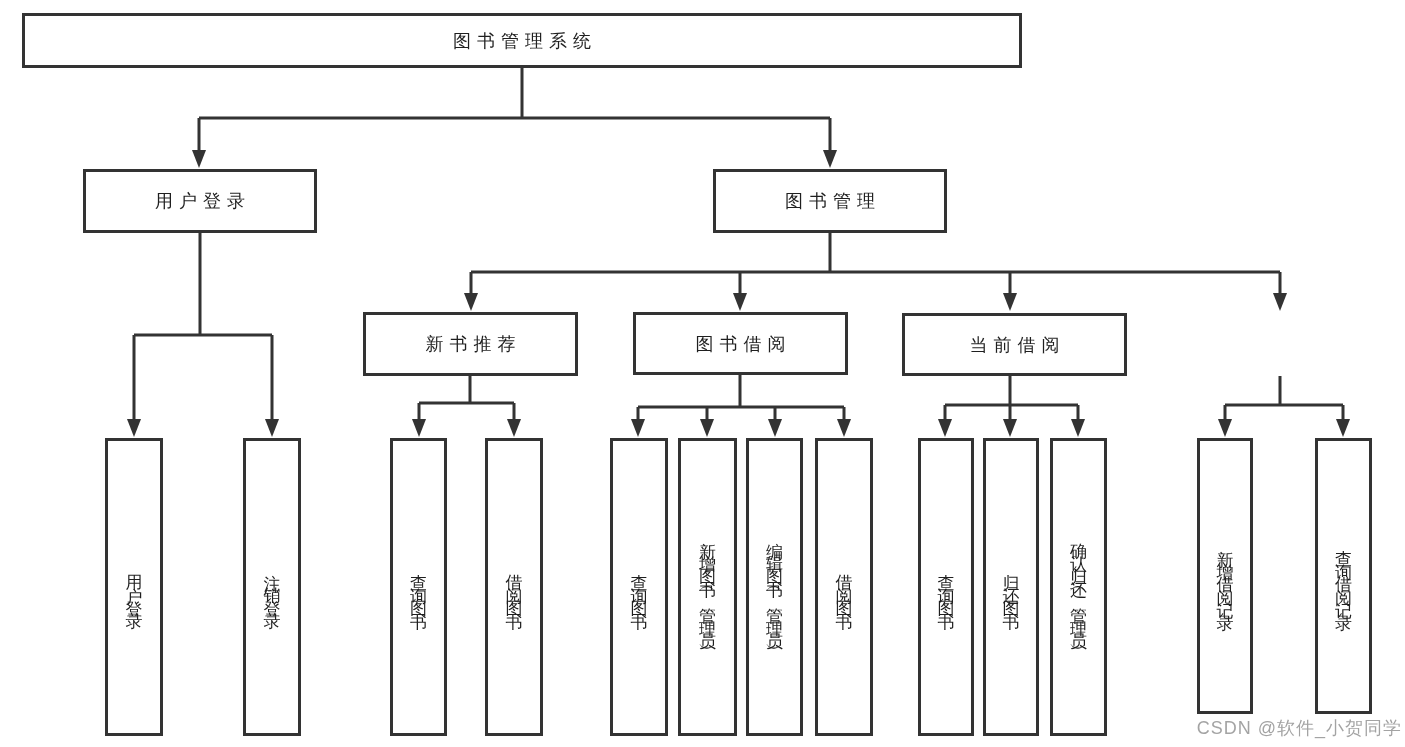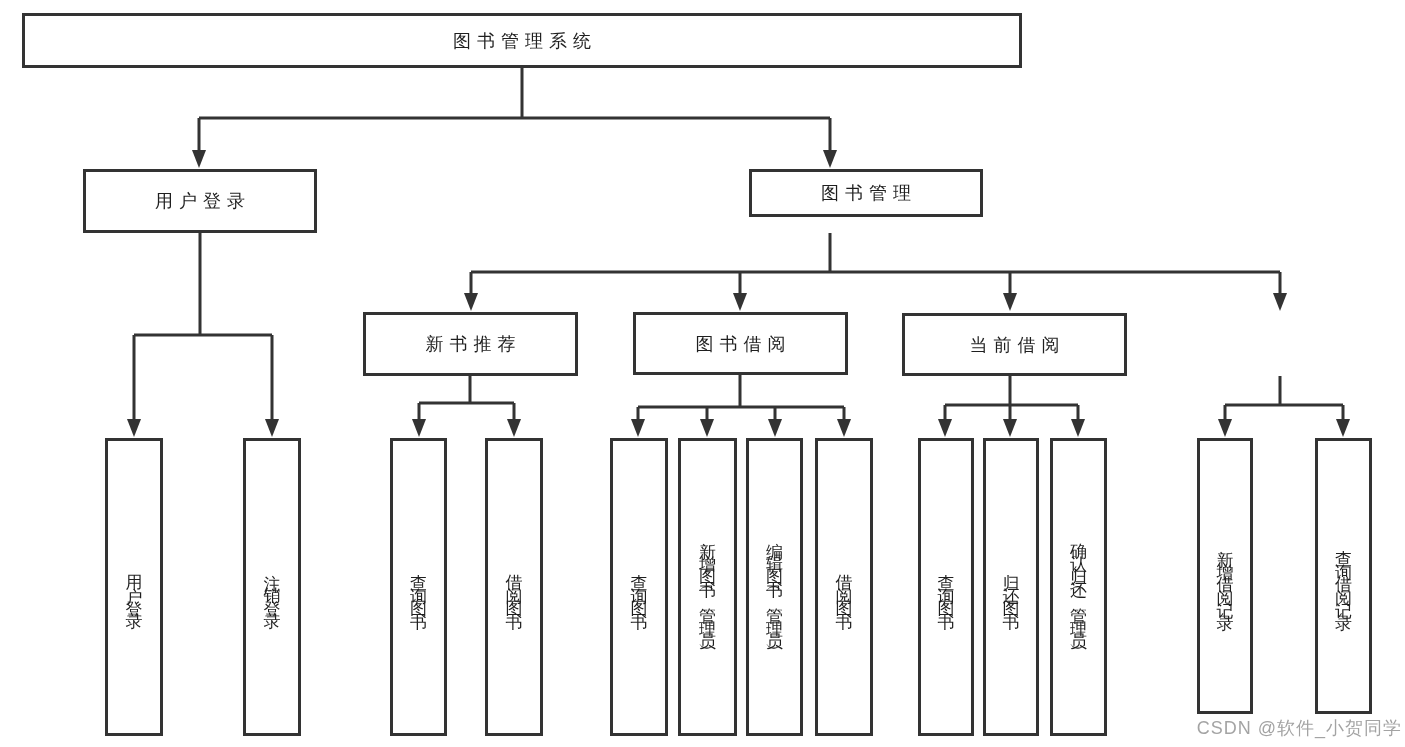--- a/index.html
+++ b/index.html
@@ -90,21 +90,21 @@
     </g>
   </svg>
 
   <div class="box h" style="left:22px;top:13px;width:1000px;height:55px">
     <span>图书管理系统</span>
   </div>
 
   <div class="box h" style="left:83px;top:169px;width:234px;height:64px">
     <span>用户登录</span>
   </div>
-  <div class="box h" style="left:749px;top:169px;width:234px;height:48px">
+  <div class="box h" style="left:713px;top:169px;width:234px;height:64px">
     <span>图书管理</span>
   </div>
 
   <div class="box h" style="left:363px;top:312px;width:215px;height:64px">
     <span>新书推荐</span>
   </div>
   <div class="box h" style="left:633px;top:312px;width:215px;height:63px">
     <span>图书借阅</span>
   </div>
   <div class="box h" style="left:902px;top:313px;width:225px;height:63px">

